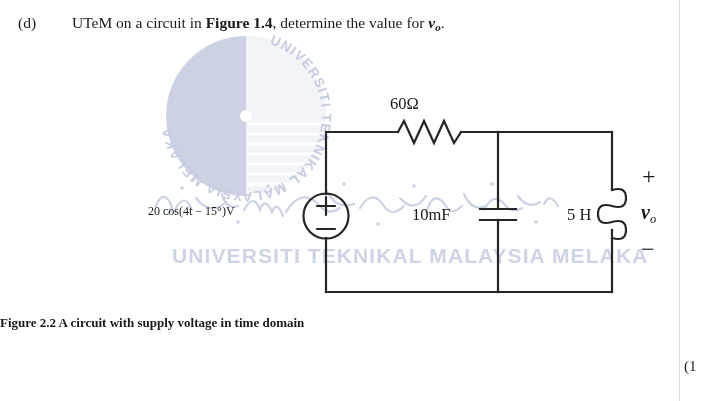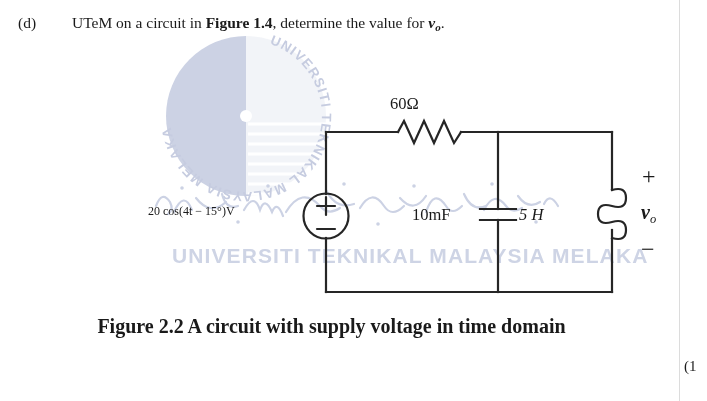--- a/index.html
+++ b/index.html
@@ -114,21 +114,21 @@
   }
 
   .lbl {
     position: absolute;
     font-size: 16.5px;
     white-space: nowrap;
   }
   .lbl-r   { left: 390px; top: 94px; }
   .lbl-src { left: 148px; top: 204px; font-size: 12px; }
   .lbl-c   { left: 412px; top: 205px; text-align: right; }
-  .lbl-l   { left: 519px; top: 205px; font-style: italic; }
+  .lbl-l   { left: 567px; top: 205px; }
 
   .lbl-vo {
     position: absolute;
     left: 641px;
     top: 201px;
     font-size: 20px;
     font-style: italic;
     font-weight: bold;
   }
   .lbl-vo .sub {
@@ -150,22 +150,21 @@
     top: 236px;
     font-size: 24px;
     font-weight: 500;
   }
 
   .caption {
     position: absolute;
     left: 0;
     top: 315px;
     width: 663px;
-    text-align: center;
-    font-size: 20px;
+    font-size: 13px;
     font-weight: bold;
   }
 
   .marks {
     position: absolute;
     left: 684px;
     top: 358px;
     font-size: 15px;
   }
 

